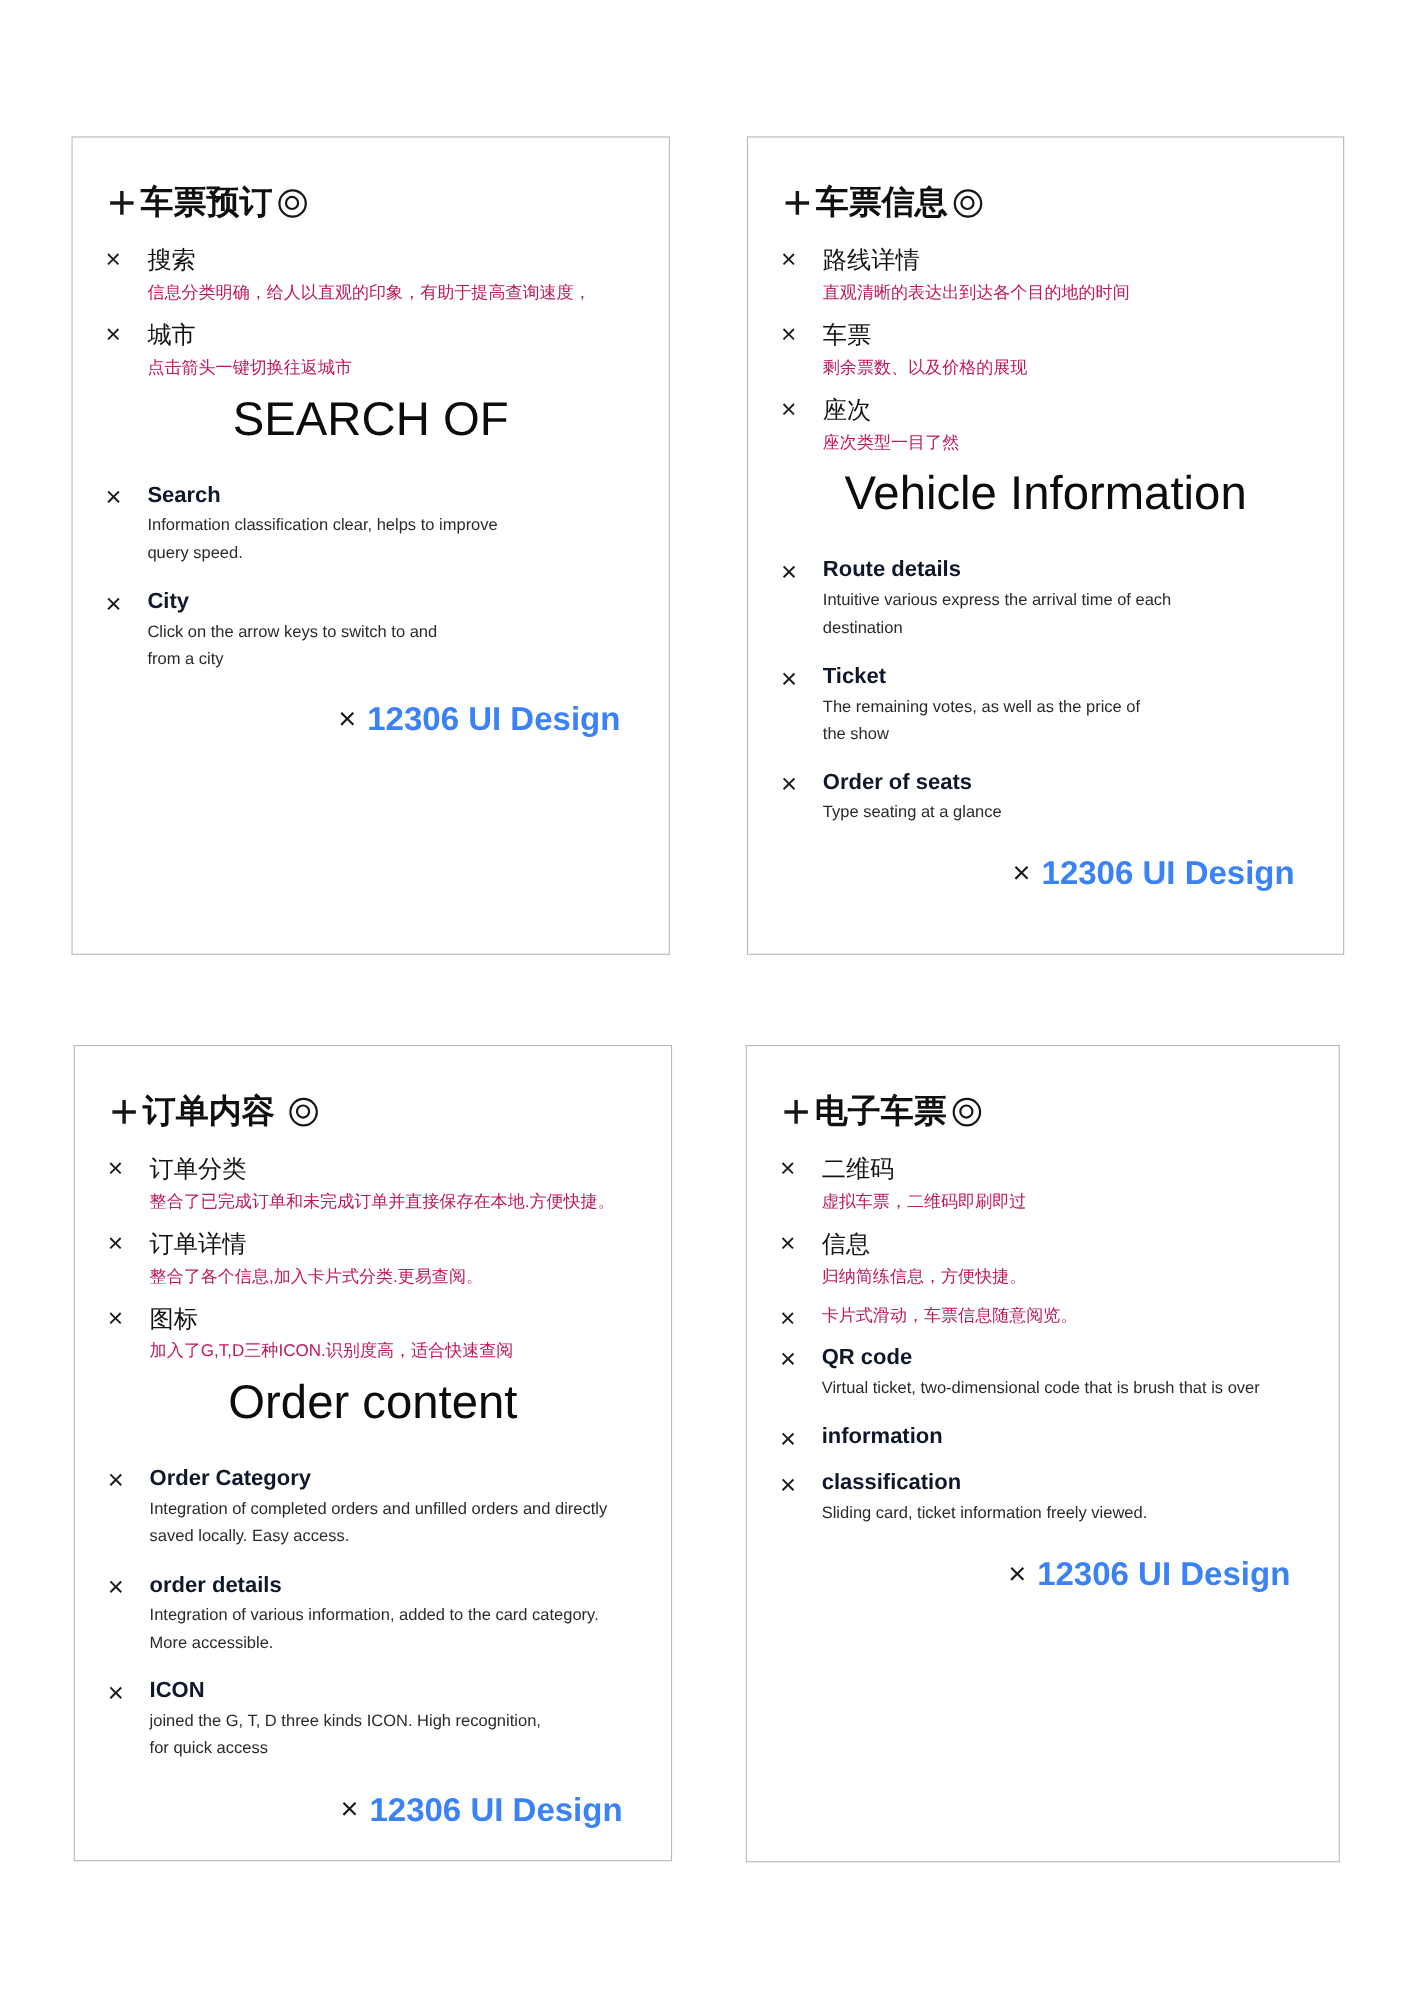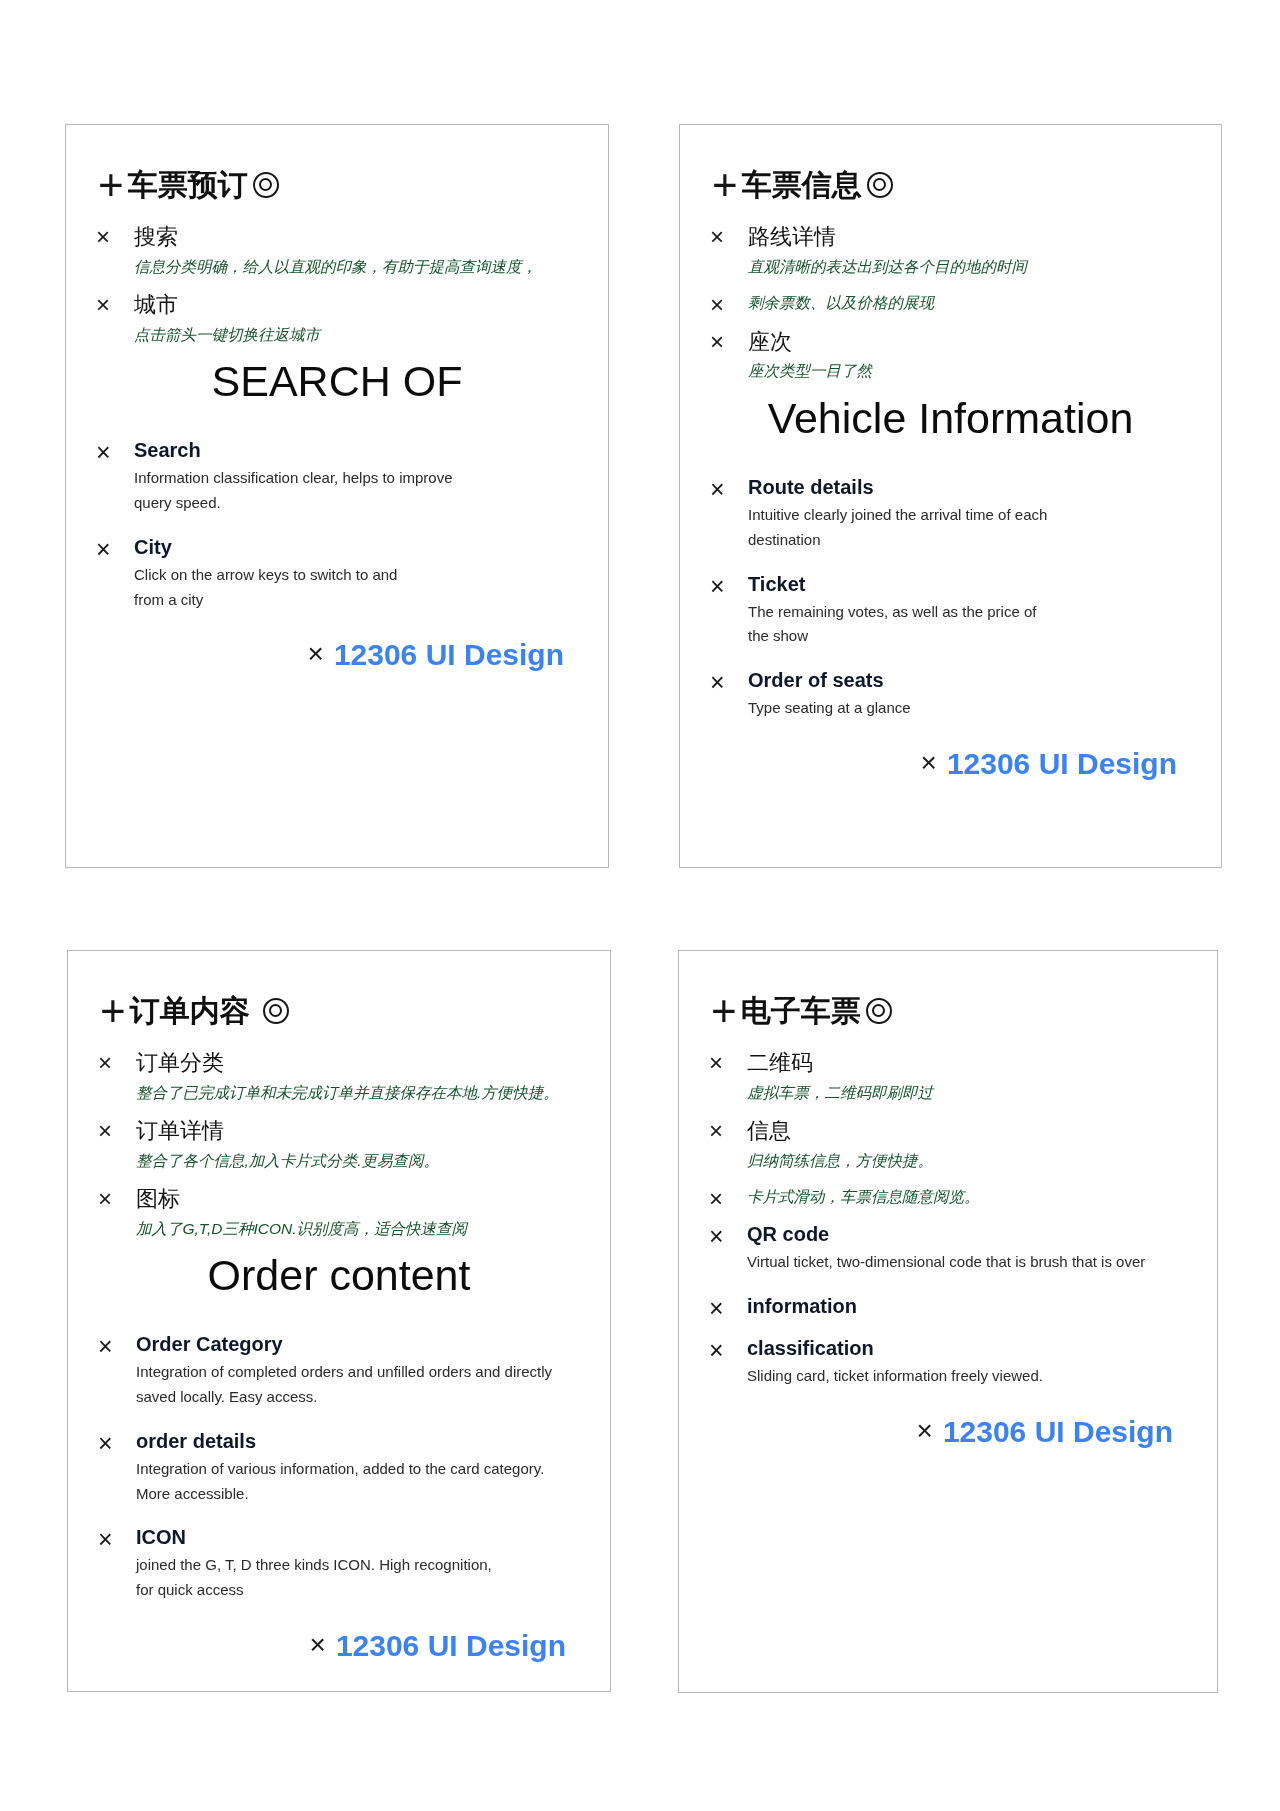--- a/index.html
+++ b/index.html
@@ -26,21 +26,21 @@
   }
   .bullseye-inner { box-sizing:border-box; width:13px; height:13px; border:2.5px solid #161616; border-radius:50%; }
   .p3gap { margin-left:13px; }
 
   .item { position:relative; padding-left:68px; }
   .mark { position:absolute; left:30px; top:-1px; font-weight:400; color:#1a1a1a; }
 
   .cn .item { margin-bottom:15px; }
   .cn .heading { font-size:22px; font-weight:400; color:#131313; line-height:1.2; }
   .cn .mark { font-size:24px; }
-  .cn .desc { font-size:15.5px; line-height:1.4; margin-top:5px; color:#14532d; white-space:pre-line;font-style:italic; }
+  .cn .desc { font-size:15.5px; line-height:1.4; margin-top:5px; color:#be185d; white-space:pre-line; }
 
   .display-heading {
     text-align:center; font-size:43px; font-weight:400; color:#0c0c0c;
     margin:12px 0 36px 0; line-height:1;
   }
 
   .en .item { margin-bottom:20px; }
   .en .heading { font-size:20px; font-weight:700; color:#0f172a; line-height:1.1; }
   .en .mark { font-size:25px; }
   .en .desc { font-size:15px; line-height:1.65; margin-top:5px; color:#2a2a2a; white-space:pre-line; }
@@ -107,34 +107,35 @@
         </span>
     </div>
     <div class="cn">
       <div class="item">
         <span class="mark">×</span>
         <div class="heading">路线详情</div>
         <div class="desc">直观清晰的表达出到达各个目的地的时间</div>
       </div>
       <div class="item">
         <span class="mark">×</span>
+        <div class="heading">车票</div>
         <div class="desc">剩余票数、以及价格的展现</div>
       </div>
       <div class="item">
         <span class="mark">×</span>
         <div class="heading">座次</div>
         <div class="desc">座次类型一目了然</div>
       </div>
     </div>
     <div class="display-heading">Vehicle Information</div>
     <div class="en">
       <div class="item">
         <span class="mark">×</span>
         <div class="heading">Route details</div>
-        <div class="desc">Intuitive clearly joined the arrival time of each
+        <div class="desc">Intuitive various express the arrival time of each
 destination</div>
       </div>
       <div class="item">
         <span class="mark">×</span>
         <div class="heading">Ticket</div>
         <div class="desc">The remaining votes, as well as the price of
 the show</div>
       </div>
       <div class="item">
         <span class="mark">×</span>

